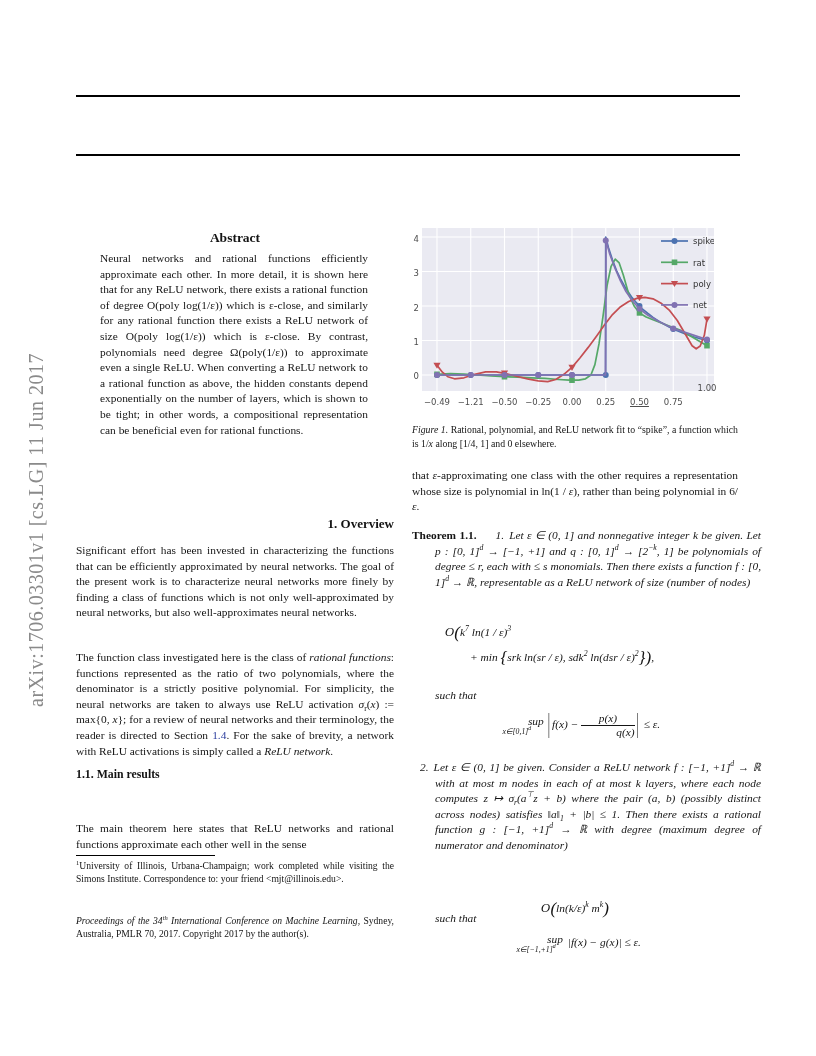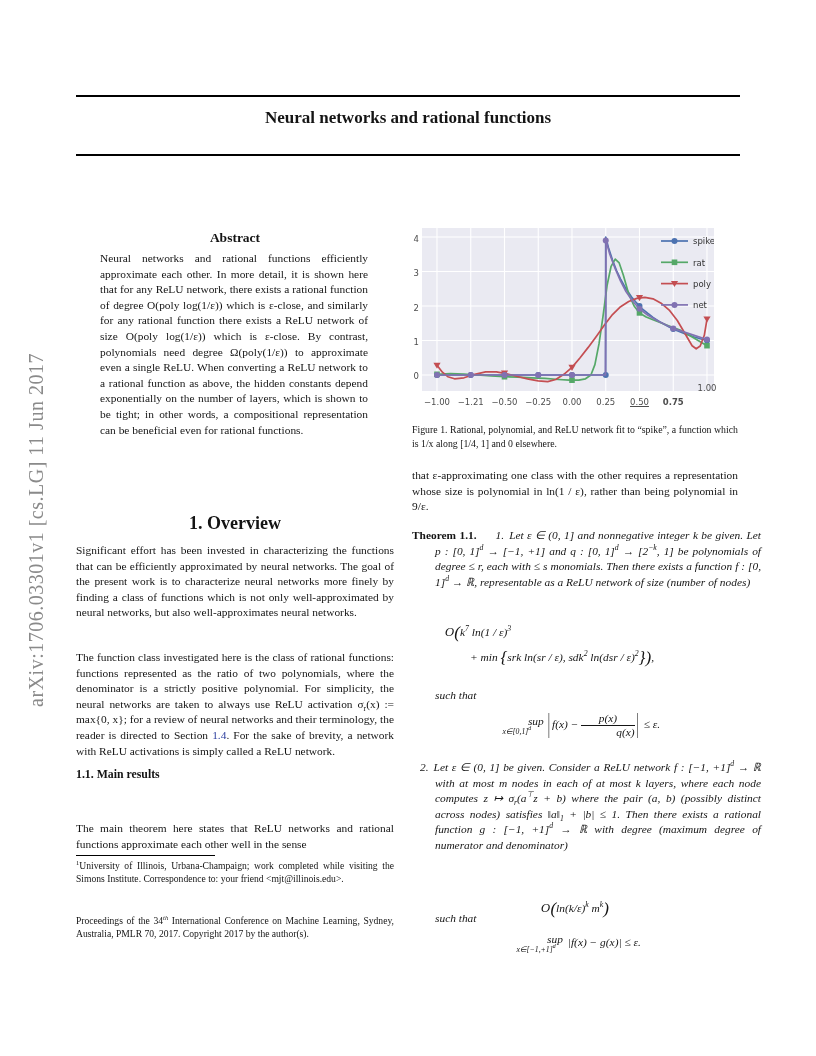--- a/index.html
+++ b/index.html
@@ -12,33 +12,33 @@
          font-size:17px;font-weight:bold;}
   .author{position:absolute;left:76px;top:178px;width:664px;text-align:center;
           font-size:12px;font-weight:bold;}
   .author .sup{font-weight:normal;font-size:8px;vertical-align:super;}
   .col{position:absolute;top:225px;font-size:11.4px;line-height:15.6px;text-align:justify;}
   .col-l{left:76px;width:318px;}
   .col-r{left:412px;width:326px;}
   .blk{position:absolute;width:100%;}
   .abstract-head{font-size:13.5px;font-weight:bold;text-align:center;}
   .abstract-body{margin-left:24px;width:268px;}
-  .sec-head{font-size:18px;font-weight:bold;text-align:center;}
+  .sec-head{font-size:13px;font-weight:bold;text-align:right;}
   .subsec-head{font-size:11.8px;font-weight:bold;text-align:left;}
   .fnrule{position:absolute;width:139px;height:0.8px;background:#000;}
   .footnote{font-size:9.6px;line-height:13px;}
   .caption{font-size:9.8px;line-height:14px;}
   .theorem{font-style:italic;}
   .thm-p1{padding-left:23px;text-indent:-23px;}
   .thm-label{font-style:normal;font-weight:bold;margin-right:19px;}
   .thm-num{margin-right:5px;}
   .thm-p2{padding-left:23px;text-indent:-15px;}
   .display{font-style:italic;text-align:left;}
   .center{text-align:center;}
-  .r-i{}
+  .r-i{font-style:italic;}
   .r-sup{vertical-align:super;font-size:68%;line-height:0;}
   .r-sub{vertical-align:sub;font-size:68%;line-height:0;}
   .r-isup{font-style:italic;vertical-align:super;font-size:68%;line-height:0;}
   .r-link{color:#2c3e9e;}
   .r-cal{font-style:italic;font-family:"DejaVu Serif",serif;}
   .r-big{font-size:150%;line-height:0;vertical-align:-2px;}
   .supstack{display:inline-block;text-align:center;vertical-align:middle;margin-right:2px;}
   .supword{display:block;line-height:12px;margin-left:38px;}
   .supunder{display:block;font-size:68%;line-height:9px;}
   .ss{vertical-align:super;font-size:75%;line-height:0;}
@@ -52,21 +52,20 @@
   .figure .xlab{position:absolute;width:40px;text-align:center;font-size:8.5px;color:#4d4d4d;}
 </style>
 </head>
 <body>
 
 <div class="page">
 
   <div class="sidebar">arXiv:1706.03301v1  [cs.LG]  11 Jun 2017</div>
 
   <div class="rule" style="left:76px;top:95px;width:664px;"></div>
-  <div class="title">Neural networks and rational functions</div>
   <div class="rule" style="left:76px;top:154px;width:664px;"></div>
 
 
   <div class="col col-l">
     <div class="blk abstract-head" style="top:5px;">Abstract</div>
     <div class="blk abstract-body" style="top:26px;">Neural networks and rational functions efficiently approximate each other. In more detail, it is shown here that for any ReLU network, there exists a rational function of degree O(poly log(1/ε)) which is ε-close, and similarly for any rational function there exists a ReLU network of size O(poly log(1/ε)) which is ε-close. By contrast, polynomials need degree Ω(poly(1/ε)) to approximate even a single ReLU. When converting a ReLU network to a rational function as above, the hidden constants depend exponentially on the number of layers, which is shown to be tight; in other words, a compositional representation can be beneficial even for rational functions.</div>
 
     <div class="blk sec-head" style="top:291px;">1. Overview</div>
     <div class="blk" style="top:318px;">Significant effort has been invested in characterizing the functions that can be efficiently approximated by neural networks. The goal of the present work is to characterize neural networks more finely by finding a class of functions which is not only well-approximated by neural networks, but also well-approximates neural networks.</div>
     <div class="blk" style="top:425px;"><span>The function class investigated here is the class of </span><span class="r-i">rational functions</span><span>: functions represented as the ratio of two polynomials, where the denominator is a strictly positive polynomial. For simplicity, the neural networks are taken to always use ReLU activation </span><span class="r-i">σ</span><span class="r-sub">r</span><span>(</span><span class="r-i">x</span><span>) := max{0, </span><span class="r-i">x</span><span>}; for a review of neural networks and their terminology, the reader is directed to Section </span><span class="r-link">1.4</span><span>. For the sake of brevity, a network with ReLU activations is simply called a </span><span class="r-i">ReLU network</span><span>.</span></div>
@@ -141,34 +140,34 @@
           <text x="271" y="58.800000000000004" font-size="8.5" font-family="DejaVu Sans, sans-serif" fill="#333333">poly</text>
           <line x1="239" y1="76.9" x2="266" y2="76.9" stroke="#8172b2" stroke-width="1.7"></line>
           <circle cx="252.5" cy="76.9" r="3" fill="#8172b2"></circle>
           <text x="271" y="80.10000000000001" font-size="8.5" font-family="DejaVu Sans, sans-serif" fill="#333333">net</text>
         </svg>
         <div class="ylab" style="top: 141.499px;">0</div>
         <div class="ylab" style="top: 107px;">1</div>
         <div class="ylab" style="top: 72.5px;">2</div>
         <div class="ylab" style="top: 38.0005px;">3</div>
         <div class="ylab" style="top: 3.50093px;">4</div>
-        <div class="xlab" style="left: 6.99824px; top: 167px;">−1.00</div>
+        <div class="xlab" style="left: 6.99824px; top: 167px;">−0.49</div>
         <div class="xlab" style="left: 40.7477px; top: 167px;">−1.21</div>
         <div class="xlab" style="left: 74.4971px; top: 167px;">−0.50</div>
         <div class="xlab" style="left: 108.247px; top: 167px;">−0.25</div>
         <div class="xlab" style="left: 141.996px; top: 167px;">0.00</div>
         <div class="xlab" style="left: 175.745px; top: 167px;">0.25</div>
         <div class="xlab" style="left: 209.495px; top: 167px; text-decoration: underline;">0.50</div>
-        <div class="xlab" style="left: 243.244px; top: 167px; font-weight: bold;">0.75</div>
+        <div class="xlab" style="left: 243.244px; top: 167px;">0.75</div>
         <div class="xlab" style="left: 276.994px; top: 153px;">1.00</div>
       </div>
 
     <div class="blk caption" style="top:198px;"><span class="r-i">Figure 1.</span><span> Rational, polynomial, and ReLU network fit to “spike”, a function which is 1/</span><span class="r-i">x</span><span> along [1/4, 1] and 0 elsewhere.</span></div>
 
-    <div class="blk" style="top:243px;"><span>that </span><span class="r-i">ε</span><span>-approximating one class with the other requires a representation whose size is polynomial in ln(1 / </span><span class="r-i">ε</span><span>), rather than being polynomial in 9/</span><span class="r-i">ε</span><span>.</span></div>
+    <div class="blk" style="top:243px;"><span>that </span><span class="r-i">ε</span><span>-approximating one class with the other requires a representation whose size is polynomial in ln(1 / </span><span class="r-i">ε</span><span>), rather than being polynomial in 6/</span><span class="r-i">ε</span><span>.</span></div>
 
     <div class="blk theorem thm-p1" style="top:303px;">
       <span class="thm-label">Theorem 1.1.</span><span class="thm-num">1.</span><span><span>Let ε ∈ (0, 1] and nonnegative integer k be given. Let p : [0, 1]</span><span class="r-sup">d</span><span> → [−1, +1] and q : [0, 1]</span><span class="r-sup">d</span><span> → [2</span><span class="r-sup">−k</span><span>, 1] be polynomials of degree ≤ r, each with ≤ s monomials. Then there exists a function f : [0, 1]</span><span class="r-sup">d</span><span> → ℝ, representable as a ReLU network of size (number of nodes)</span></span>
     </div>
 
     <div class="blk display" style="top:400px;padding-left:33px;"><span class="r-cal">O</span><span class="r-big">(</span><span>k</span><span class="r-sup">7</span><span> ln(1 / ε)</span><span class="r-sup">3</span></div>
     <div class="blk display" style="top:425px;padding-left:58px;"><span>+ min </span><span class="r-big">{</span><span>srk ln(sr / ε), sdk</span><span class="r-sup">2</span><span> ln(dsr / ε)</span><span class="r-sup">2</span><span class="r-big">}</span><span class="r-big">)</span><span>,</span></div>
 
     <div class="blk theorem" style="top:463px;padding-left:23px;">such that</div>
 

